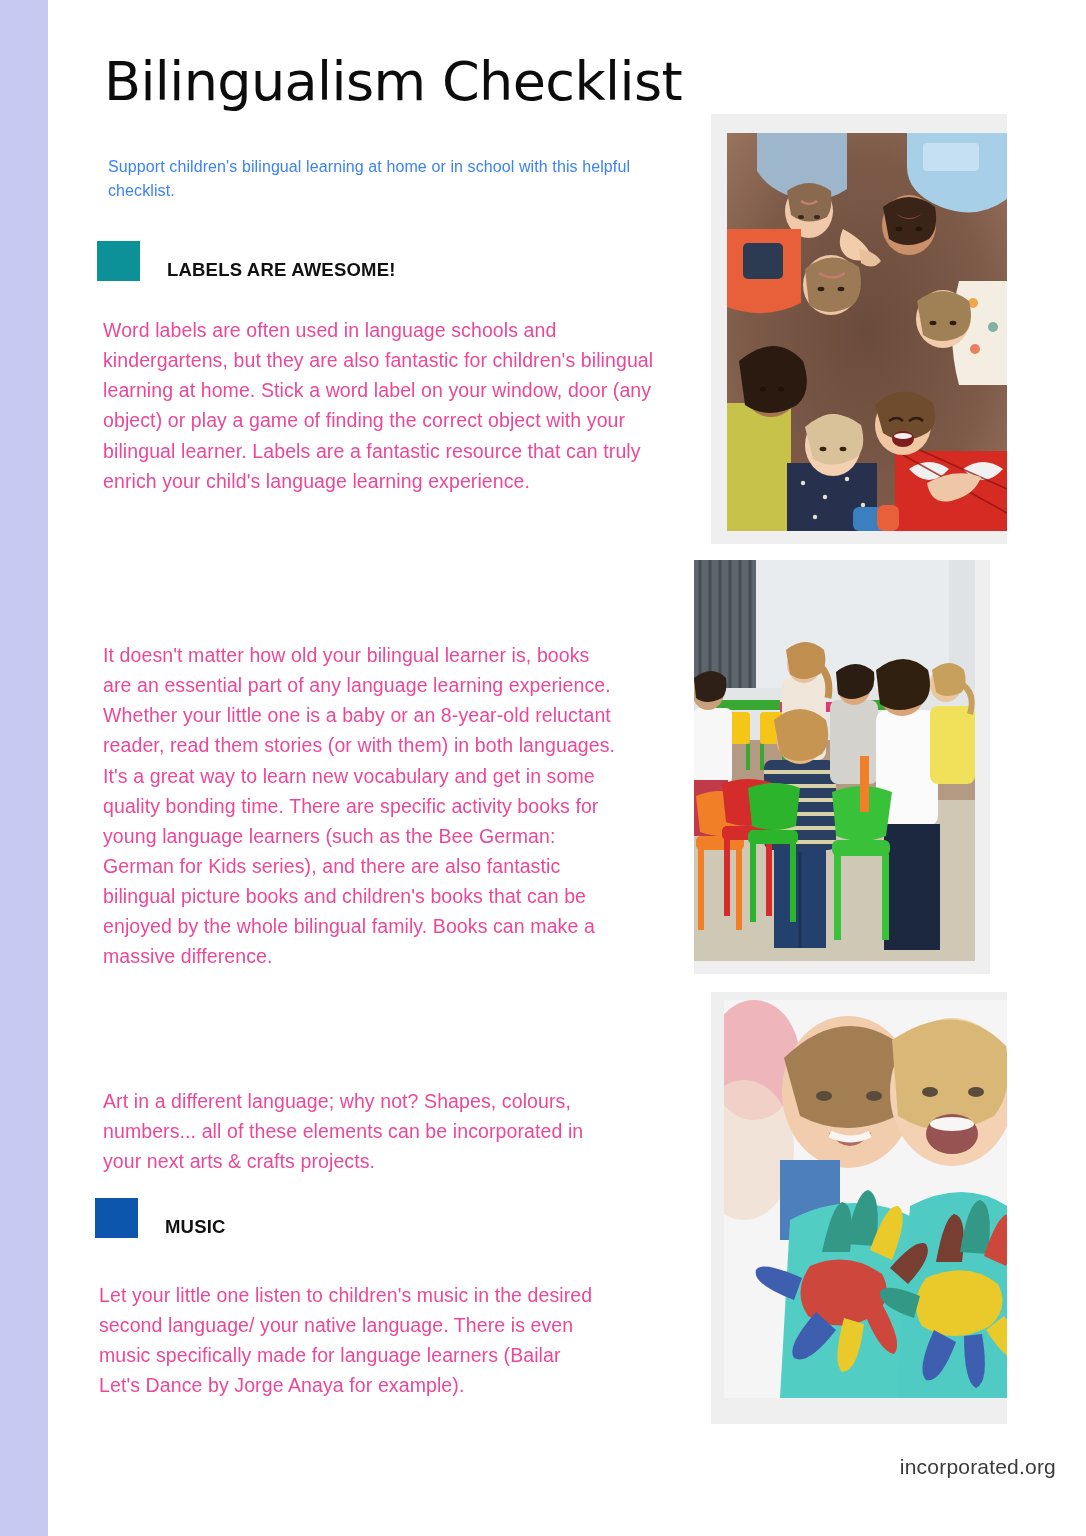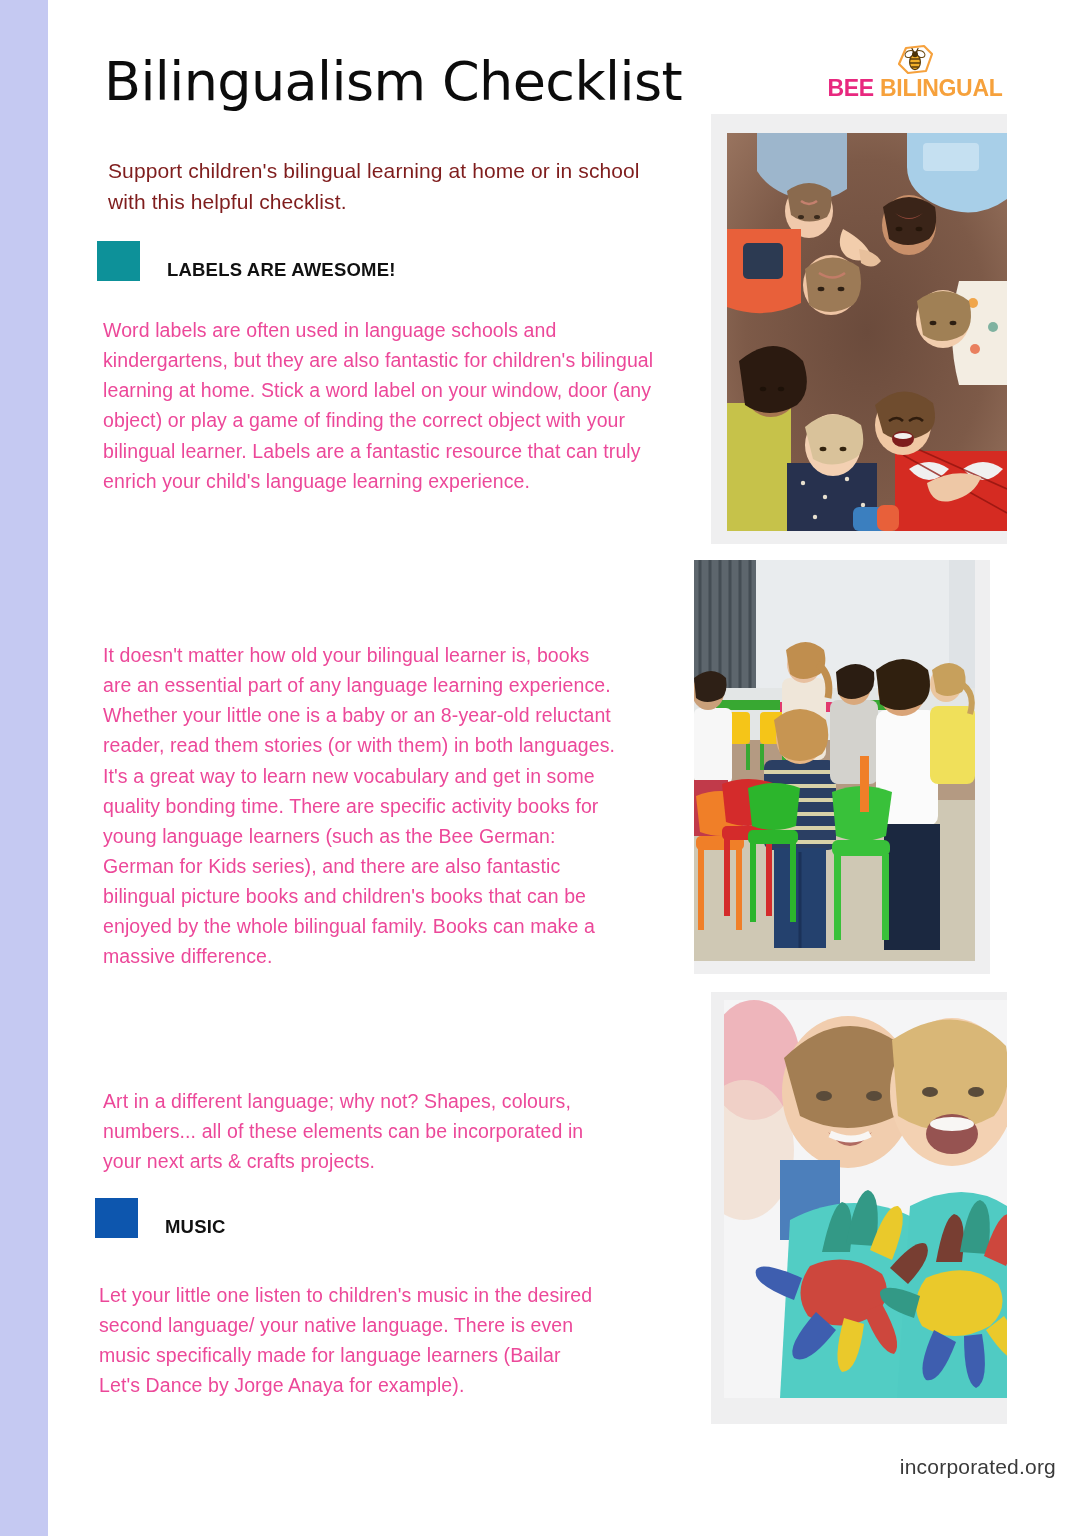--- a/index.html
+++ b/index.html
@@ -43,23 +43,23 @@
     color: #0c0c0c;
     line-height: 1.12;
     white-space: nowrap;
   }
 
   .intro {
     position: absolute;
     left: 108px;
     top: 155px;
     width: 560px;
-    font-size: 21px;
+    font-size: 16px;
     line-height: 1.48;
-    color: #7f1d1d;
+    color: #3b82f6;
     letter-spacing: 0.1px;
   }
 
   
   .logo {
     position: absolute;
     right: 78px;
     top: 44px;
     width: 186px;
     height: 60px;
@@ -159,40 +159,20 @@
 <body>
 
 <div class="page">
 
   <div class="left-strip" style="background: rgb(197, 201, 242);"></div>
 
   <div class="title">Bilingualism Checklist</div>
 
   <div class="intro">Support children's bilingual learning at home or in school  with this helpful checklist.</div>
 
-  <div class="logo">
-    <div class="logo-mark">
-      <svg viewBox="0 0 40 32" width="40" height="32" aria-hidden="true">
-
-        <path d="M11 4 L29 2 L37 10 L31 27 L13 29 L4 20 Z" fill="none" stroke="#f6a13c" stroke-width="2.2" stroke-linejoin="round"></path>
-
-        <ellipse cx="14.5" cy="10" rx="4.6" ry="3.2" fill="#ffffff" stroke="#6b4a13" stroke-width="1.1" transform="rotate(-25 14.5 10)"></ellipse>
-        <ellipse cx="25.5" cy="10" rx="4.6" ry="3.2" fill="#ffffff" stroke="#6b4a13" stroke-width="1.1" transform="rotate(25 25.5 10)"></ellipse>
-
-        <ellipse cx="20" cy="18" rx="5.4" ry="7.6" fill="#f3b12b" stroke="#5a3c0c" stroke-width="1.2"></ellipse>
-        <path d="M15 15 H25" stroke="#5a3c0c" stroke-width="1.5"></path>
-        <path d="M14.8 19 H25.2" stroke="#5a3c0c" stroke-width="1.5"></path>
-        <path d="M16.3 23 H23.7" stroke="#5a3c0c" stroke-width="1.5"></path>
-
-        <circle cx="20" cy="10.2" r="3" fill="#4a3208"></circle>
-        <path d="M18.4 7.4 L17 4.6 M21.6 7.4 L23 4.6" stroke="#4a3208" stroke-width="1.2" stroke-linecap="round"></path>
-      </svg>
-    </div>
-    <div class="logo-word"><span class="logo-bee">BEE </span><span class="logo-bil">BILINGUAL</span></div>
-  </div>
 
   <div class="section-head" id="head-labels">
     <span class="swatch" style="background-color: rgb(13, 145, 153);"></span>
     <span class="section-title">LABELS ARE AWESOME!</span>
   </div>
   <div class="body-text" id="text-labels">Word labels are often used in language schools and kindergartens, but they are also fantastic for children's bilingual learning at home. Stick a word label on your window, door (any object) or play a game of finding the correct object with your bilingual learner. Labels are a fantastic resource that can truly enrich your child's language learning experience.</div>
 
   <div class="body-text" id="text-books">It doesn't matter how old your bilingual learner is, books are an essential part of any language learning experience. Whether your little one is a baby or an 8-year-old reluctant reader, read them stories (or with them) in both languages. It's a great way to learn new vocabulary and get in some quality bonding time. There are specific activity books for young language learners (such as the Bee German: German for Kids series), and there are also fantastic bilingual picture books and children's books that can be enjoyed by the whole bilingual family. Books can make a massive difference.</div>
 
   <div class="body-text" id="text-arts">Art in a different language; why not? Shapes, colours, numbers... all of these elements can be incorporated in your next arts &amp; crafts projects.</div>

